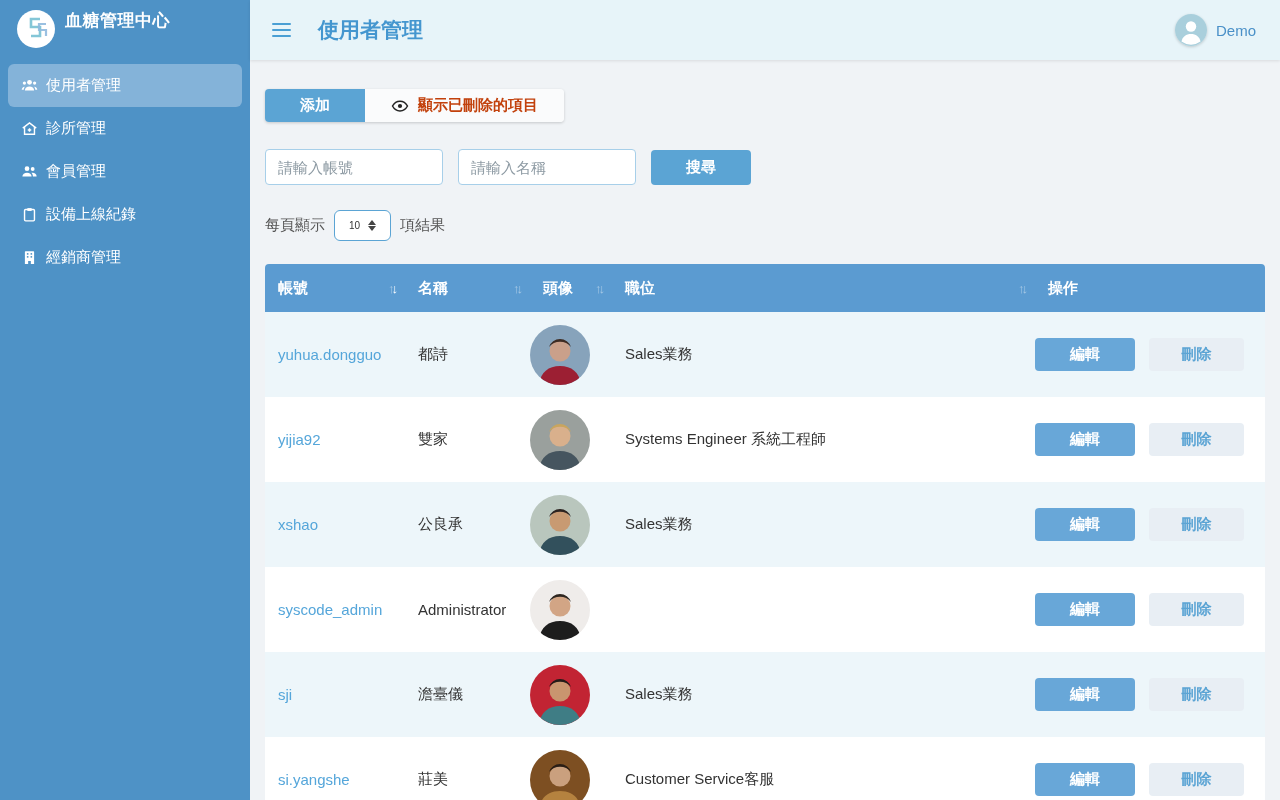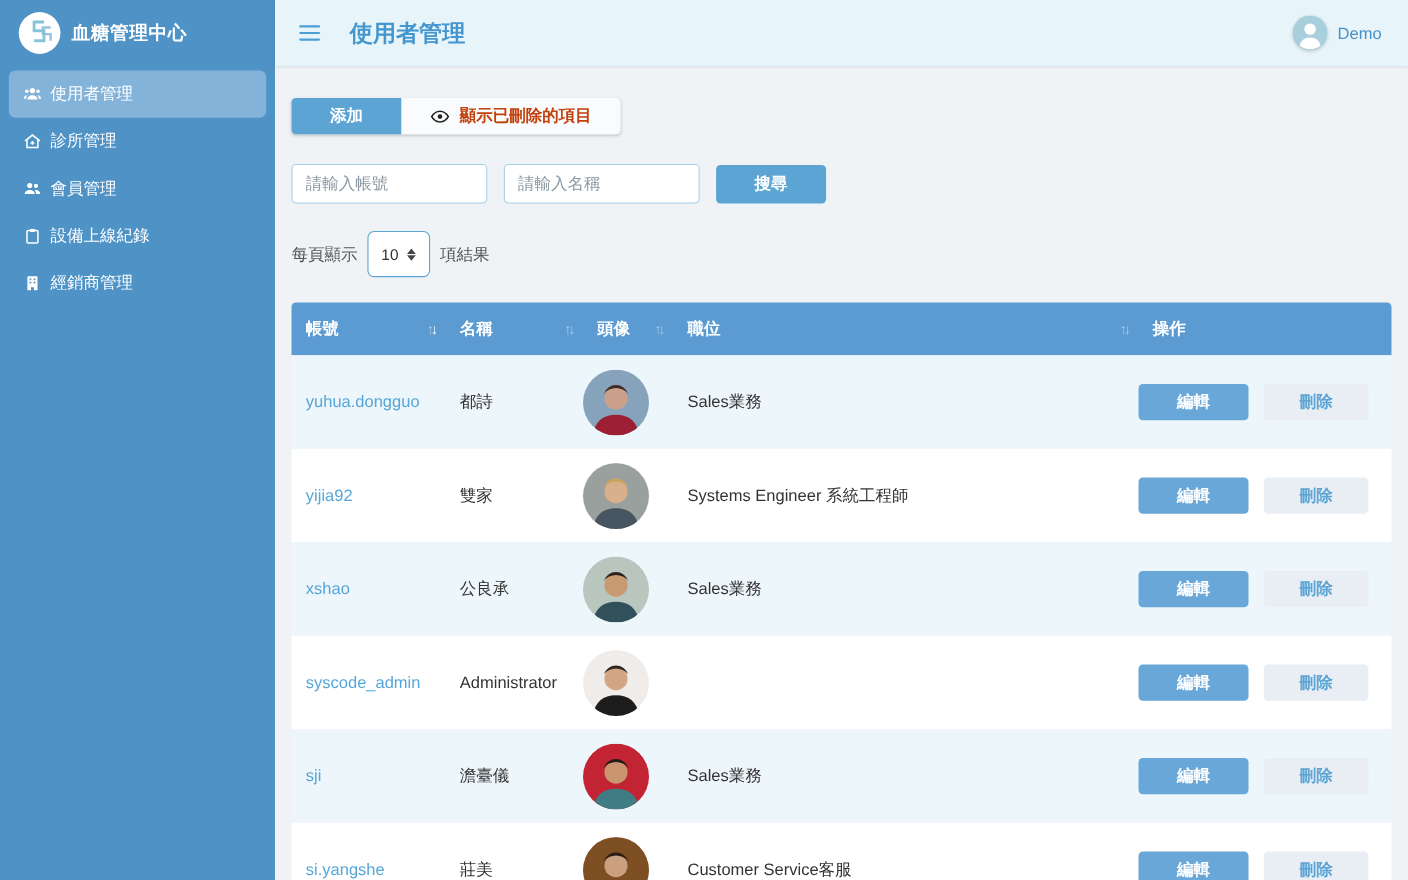--- a/index.html
+++ b/index.html
@@ -7,21 +7,21 @@
     --topbar-bg:#e7f4f9; --content-bg:#f0f3f6; --table-header:#5b9bd1;
     --row-alt:#edf6fa; --link:#55a6da; --delete-btn-bg:#e8eef4;
   }
   *{box-sizing:border-box;margin:0;padding:0;}
   html,body{width:1280px;height:800px;overflow:hidden;}
   body{font-family:"Liberation Sans","DejaVu Sans",sans-serif;background:var(--content-bg);}
   .app{display:flex;width:1280px;height:800px;}
 
   
   .sidebar{width:250px;min-width:250px;height:800px;background:var(--sidebar);color:#fff;}
-  .brand{display:flex;align-items:center;gap:9px;padding:9px 6px 10px 16px;height:60px;}
+  .brand{display:flex;align-items:flex-start;gap:9px;padding:9px 6px 10px 16px;height:60px;}
   .brand-logo{width:40px;height:40px;flex:0 0 40px;}
   .brand-name{font-size:17px;font-weight:bold;letter-spacing:.5px;}
   .nav{padding:4px 0;}
   .nav-item{display:flex;align-items:center;gap:8px;height:43px;margin:0 8px;padding:0 12px;
     border-radius:6px;color:#fff;font-size:15px;cursor:pointer;}
   .nav-item.active{background:var(--sidebar-active);}
   .nav-icon{width:18px;height:18px;display:inline-flex;align-items:center;justify-content:center;color:#fff;}
   .nav-icon svg{width:17px;height:17px;}
 
   
@@ -46,22 +46,22 @@
   .eye-icon svg{width:18px;height:18px;display:block;color:#222;}
 
   .search-row{margin-top:27px;display:flex;align-items:center;gap:15px;}
   .search-input{width:178px;height:36px;border:1px solid #a7cfe9;border-radius:4px;background:#fff;
     padding:0 12px;font-size:15px;color:#333;font-family:inherit;outline:none;}
   .search-input::placeholder{color:#8d9aa3;}
   .btn-search{width:100px;height:35px;background:var(--accent);color:#fff;font-size:15px;font-weight:bold;
     border-radius:4px;margin-left:0;}
 
   .pp-row{margin-top:25px;display:flex;align-items:center;gap:9px;color:#555;font-size:15px;}
-  .pp-select{width:57px;height:42px;border:1px solid var(--accent);border-radius:6px;background:#fff;
-    display:inline-flex;align-items:center;justify-content:center;gap:8px;cursor:pointer;color:#333;font-size:14px;}
+  .pp-select{width:57px;height:31px;border:1px solid var(--accent);border-radius:6px;background:#fff;
+    display:inline-flex;align-items:center;justify-content:center;gap:8px;cursor:pointer;color:#333;font-size:10px;}
   .pp-caret{display:flex;flex-direction:column;gap:1px;}
   .pp-caret i{display:block;width:0;height:0;border-left:4px solid transparent;border-right:4px solid transparent;}
   .pp-caret .up{border-bottom:5px solid #444;}
   .pp-caret .dn{border-top:5px solid #444;}
 
   
   .table{margin-top:23px;width:1000px;}
   .trow,.thead{display:grid;grid-template-columns:140px 125px 82px 423px 230px;align-items:center;}
   .thead{height:48px;background:var(--table-header);border-radius:4px 4px 0 0;color:#fff;}
   .th{display:flex;align-items:center;justify-content:space-between;padding:0 10px 0 13px;

